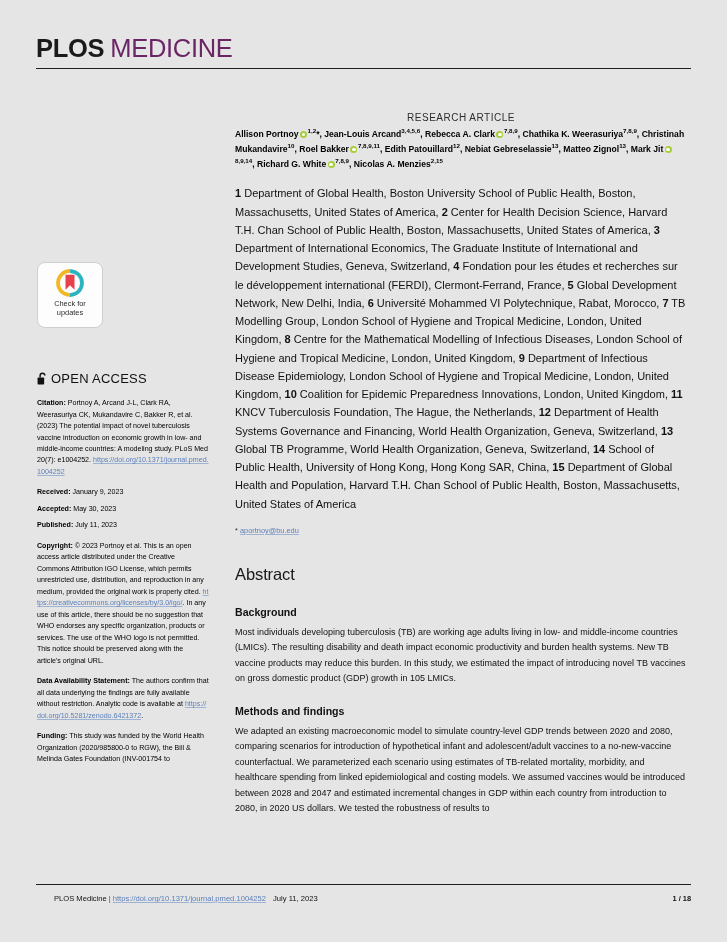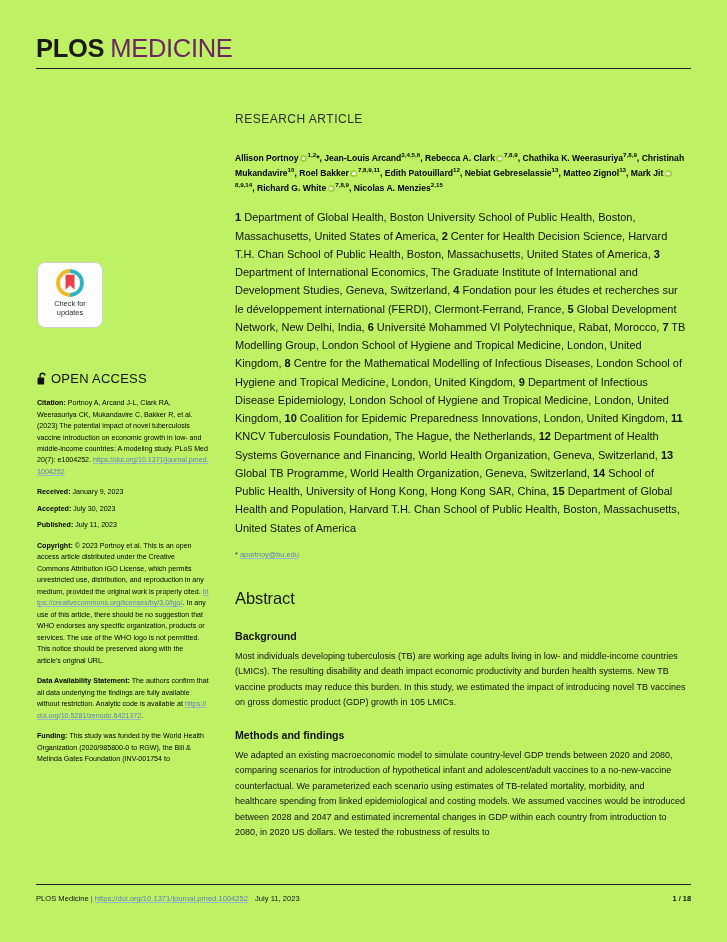--- a/index.html
+++ b/index.html
@@ -11,21 +11,21 @@
     width: 727px; height: 942px;
     font-family: "Liberation Sans", sans-serif;
     color: #000000;
     position: relative;
     overflow: hidden;
   }
   .page {
     position: absolute;
     left: 0; top: 0;
     width: 727px; height: 942px;
-    background: #bef264;
+    background: #e5e5e5;
   }
 
   
   .masthead {
     position: absolute;
     left: 36px; top: 36px;
     width: 655px;
   }
   .logo {
     font-size: 25.5px;
@@ -92,24 +92,25 @@
     word-break: break-all;
   }
 
   
   .main {
     position: absolute;
     left: 235px; top: 112px;
     width: 452px;
   }
   .kicker {
-    font-size: 12px;
+    font-size: 10px;
     letter-spacing: 0.5px;
     color: #2d2d2d;
-    margin-bottom: 24px;
+    margin-bottom: 3px;
+    text-align: center;
   }
   h1.title {
     margin: 0 0 22px 0;
     font-size: 23px;
     font-weight: 400;
     line-height: 1.30;
     color: #181818;
     letter-spacing: -0.2px;
   }
   .authors {
@@ -181,21 +182,21 @@
   .footer {
     position: absolute;
     left: 36px; top: 894px;
     width: 655px;
     display: flex;
     justify-content: space-between;
     align-items: baseline;
     font-size: 7.6px;
     color: #111;
   }
-  .footer-left { white-space: nowrap; }
+  .footer-left { white-space: nowrap; margin-left: 18px; }
   .footer-sep { color: #555; margin: 0 2px; }
   .footer-date { margin-left: 7px; }
   .footer-right { font-weight: 700; font-size: 7.4px; }
 </style>
 </head>
 <body>
 
 <div class="page">
 
   <div class="masthead">
@@ -228,21 +229,21 @@
     </div>
 
     <div class="sb-block">
       <b>Citation:</b><span> Portnoy A, Arcand J-L, Clark RA, Weerasuriya CK, Mukandavire C, Bakker R, et al. (2023) The potential impact of novel tuberculosis vaccine introduction on economic growth in low- and middle-income countries: A modeling study. PLoS Med 20(7): e1004252. </span><span class="link">https://doi.org/10.1371/journal.pmed.1004252</span>
     </div>
 
     <div class="sb-line">
       <b>Received:</b><span> January 9, 2023</span>
     </div>
     <div class="sb-line">
-      <b>Accepted:</b><span> July 30, 2023</span>
+      <b>Accepted:</b><span> May 30, 2023</span>
     </div>
     <div class="sb-line" style="margin-bottom:9px;">
       <b>Published:</b><span> July 11, 2023</span>
     </div>
 
     <div class="sb-block">
       <b>Copyright:</b><span> © 2023 Portnoy et al. This is an open access article distributed under the Creative Commons Attribution IGO License, which permits unrestricted use, distribution, and reproduction in any medium, provided the original work is properly cited. </span><span class="link">https://creativecommons.org/licenses/by/3.0/igo/</span><span>. In any use of this article, there should be no suggestion that WHO endorses any specific organization, products or services. The use of the WHO logo is not permitted. This notice should be preserved along with the article's original URL.</span>
     </div>
 
     <div class="sb-block">

